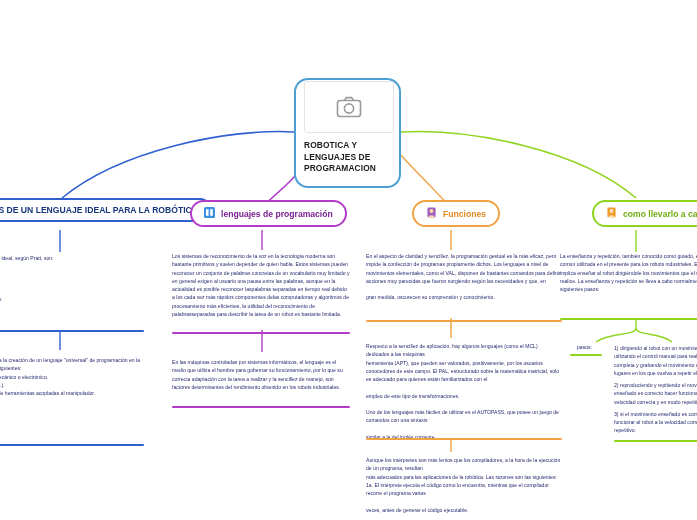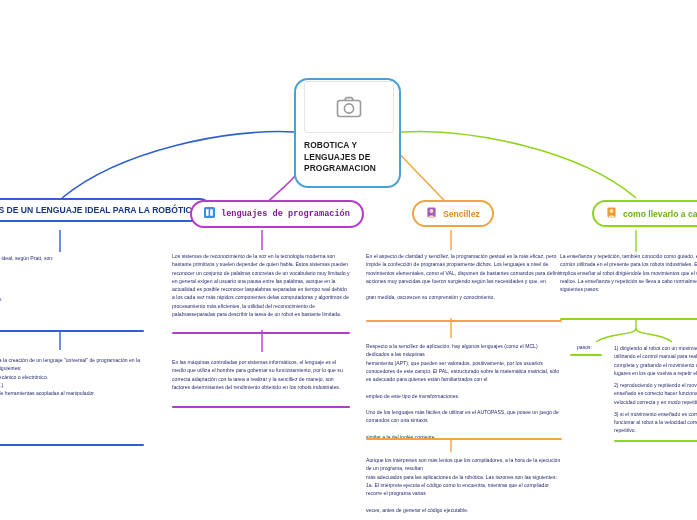--- a/index.html
+++ b/index.html
@@ -116,21 +116,21 @@
   <div class="rule rule-blue" style="left:-96px; top:330px; width:240px;"></div>
   <div class="tblock" style="left:-96px; top:356px; width:240px;">
     <p style="white-space:pre-line;">Estas características son insuficientes para la creación de un lenguaje "universal" de programación en la robótica, por lo que es preciso añadir las siguientes:
 1. Adaptabilidad sobre cualquier equipo mecánico o electrónico.
 2. Capacidad a sensores (tacto, visión, etc.).
 3. Capacidad de descripción de todo tipo de herramientas acopladas al manipulador.
 4. Interacción con otros sistemas.</p>
   </div>
   <div class="rule rule-blue" style="left:-96px; top:444px; width:240px;"></div>
 
-  <div class="pill pill-purple" style="left:190px; top:200px;font-family:Liberation Mono, monospace;">
+  <div class="pill pill-purple" style="left:190px; top:200px;">
     <span class="ico">
       <svg width="11" height="11" viewBox="0 0 11 11">
         <rect x="0" y="0" width="11" height="11" rx="1.6" fill="#3b8fe0"></rect>
         <rect x="2" y="2.2" width="2.6" height="6.6" fill="#ffffff"></rect>
         <rect x="6.2" y="2.2" width="2.6" height="6.6" fill="#ffffff"></rect>
       </svg>
     </span>
     <span>lenguajes de programación</span>
   </div>
   <div class="tblock" style="left:172px; top:252px; width:178px;">
@@ -143,21 +143,21 @@
   <div class="rule rule-purple" style="left:172px; top:406px; width:178px;"></div>
 
   <div class="pill pill-orange" style="left:412px; top:200px;">
     <span class="ico">
       <svg width="11" height="11" viewBox="0 0 11 11">
         <rect x="1.4" y="0.6" width="8.2" height="9.8" rx="1.4" fill="#a05fc0"></rect>
         <circle cx="5.5" cy="4" r="1.9" fill="#ffd9a8"></circle>
         <path d="M2.4 10.4 C2.7 7.6 8.3 7.6 8.6 10.4 Z" fill="#ffd9a8"></path>
       </svg>
     </span>
-    <span>Sencillez</span>
+    <span>Funciones</span>
   </div>
   <div class="tblock" style="left:366px; top:252px; width:196px;">
     <p style="white-space:pre-line;">En el aspecto de claridad y sencillez, la programación gestual es la más eficaz, pero impide la confección de programas propiamente dichos. Los lenguajes a nivel de movimientos elementales, como el VAL, disponen de bastantes comandos para definir acciones muy parecidas que fueron surgiendo según las necesidades y que, en
 
 gran medida, oscurecen su comprensión y conocimiento.</p>
   </div>
   <div class="rule rule-orange" style="left:366px; top:320px; width:196px;"></div>
   <div class="tblock" style="left:366px; top:342px; width:196px;">
     <p style="white-space:pre-line;">Respecto a la sencillez de aplicación, hay algunos lenguajes (como el MCL) dedicados a las máquinas
 herramienta (APT), que pueden ser valorados, positivamente, por los usuarios conocedores de este campo. El PAL, estructurado sobre la matemática matricial, sólo es adecuado para quienes están familiarizados con el

